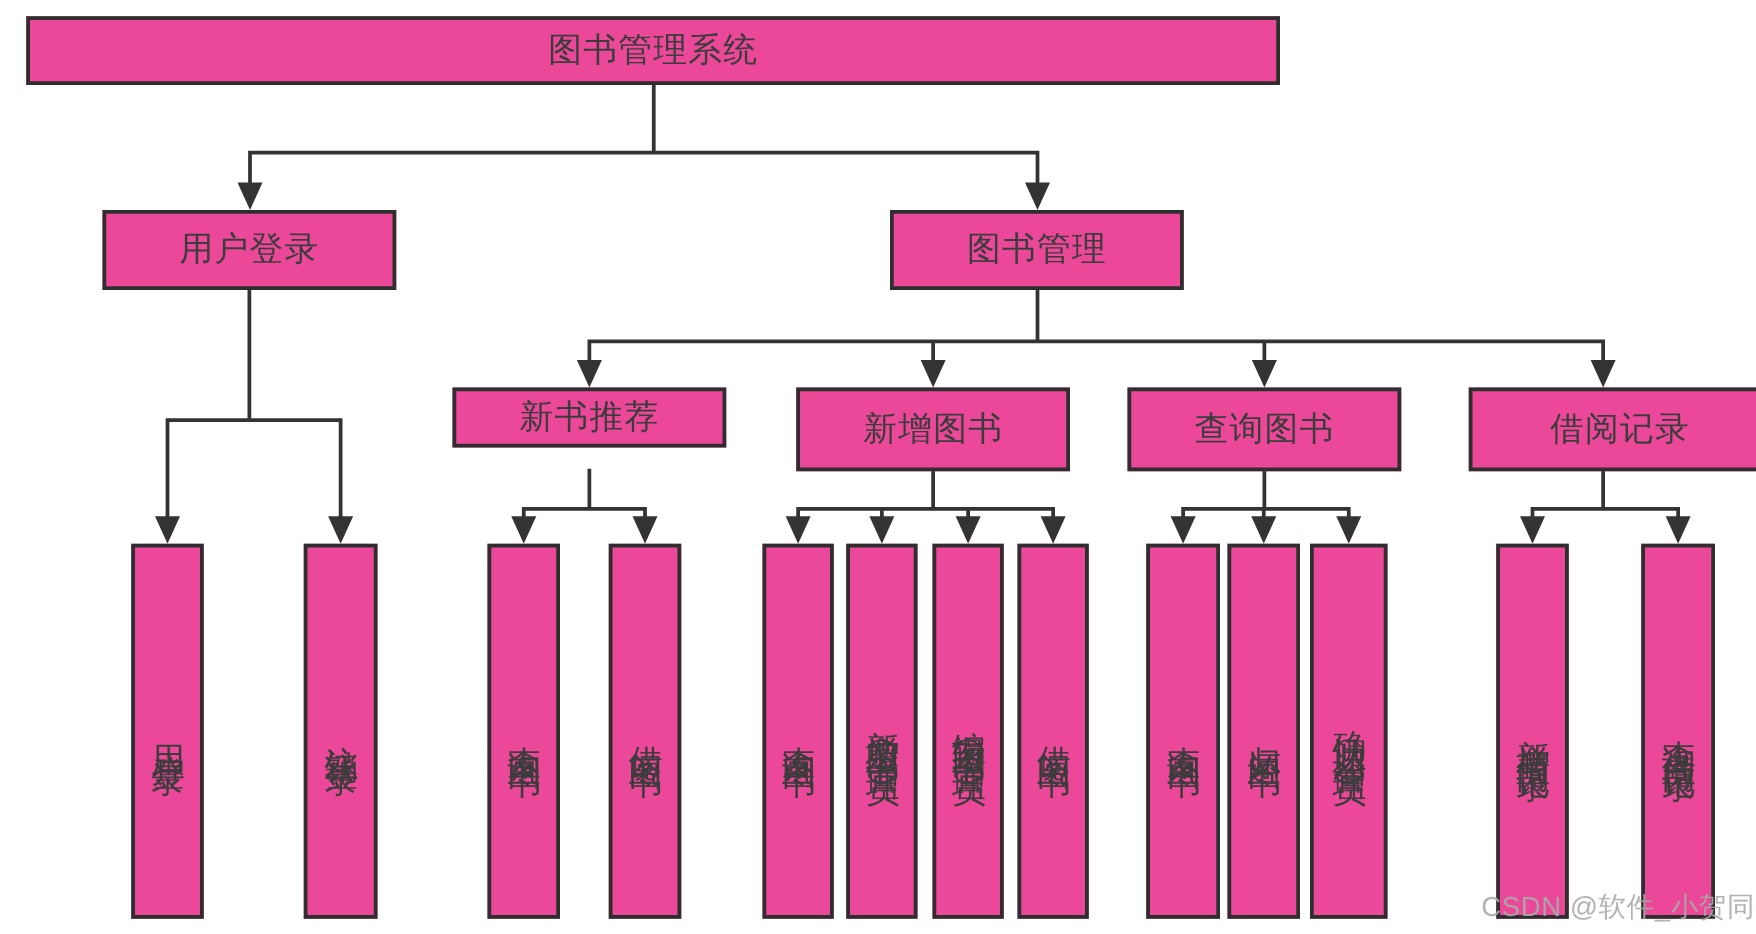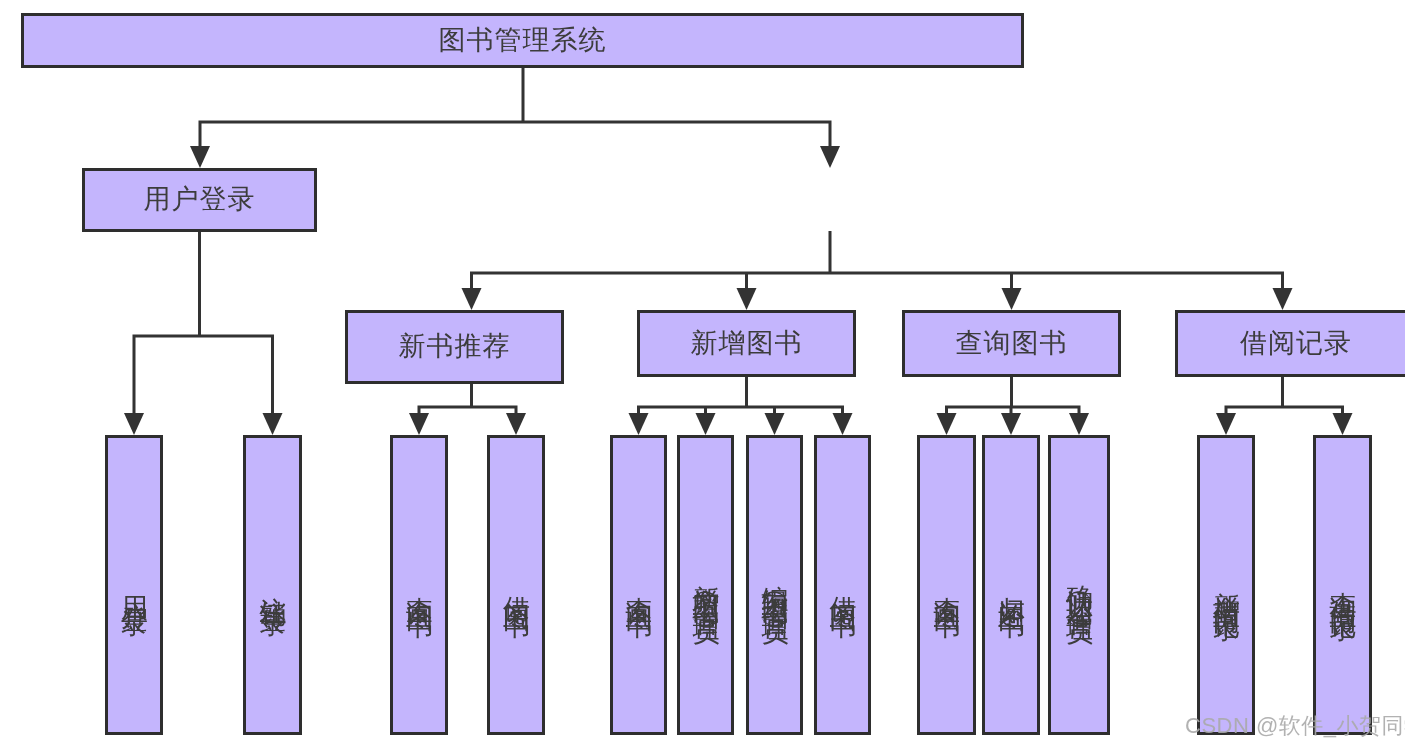--- a/index.html
+++ b/index.html
@@ -20,21 +20,21 @@
     left: 0;
     top: 0;
     width: 1405px;
     height: 747px;
     z-index: 1;
   }
   .node {
     position: absolute;
     box-sizing: border-box;
     border: 3px solid #2e2e2e;
-    background: #c4b5fd;
+    background: #ec4899;
     display: flex;
     align-items: center;
     justify-content: center;
     z-index: 2;
   }
   .node .lbl {
     color: #3c3c3c;
     font-size: 27px;
     line-height: 1.15;
     white-space: nowrap;
@@ -102,22 +102,25 @@
     </g>
   </svg>
 
   <div class="node hbox" style="left:21px;top:13px;width:1003px;height:55px">
     <span class="lbl">图书管理系统</span>
   </div>
 
   <div class="node hbox" style="left:82px;top:168px;width:235px;height:64px">
     <span class="lbl">用户登录</span>
   </div>
+  <div class="node hbox" style="left:712px;top:168px;width:235px;height:64px">
+    <span class="lbl">图书管理</span>
+  </div>
 
-  <div class="node hbox" style="left:345px;top:310px;width:219px;height:74px">
+  <div class="node hbox" style="left:362px;top:310px;width:219px;height:48px">
     <span class="lbl">新书推荐</span>
   </div>
   <div class="node hbox" style="left:637px;top:310px;width:219px;height:67px">
     <span class="lbl">新增图书</span>
   </div>
   <div class="node hbox" style="left:902px;top:310px;width:219px;height:67px">
     <span class="lbl">查询图书</span>
   </div>
   <div class="node hbox" style="left:1175px;top:310px;width:242px;height:67px">
     <span class="lbl">借阅记录</span>

